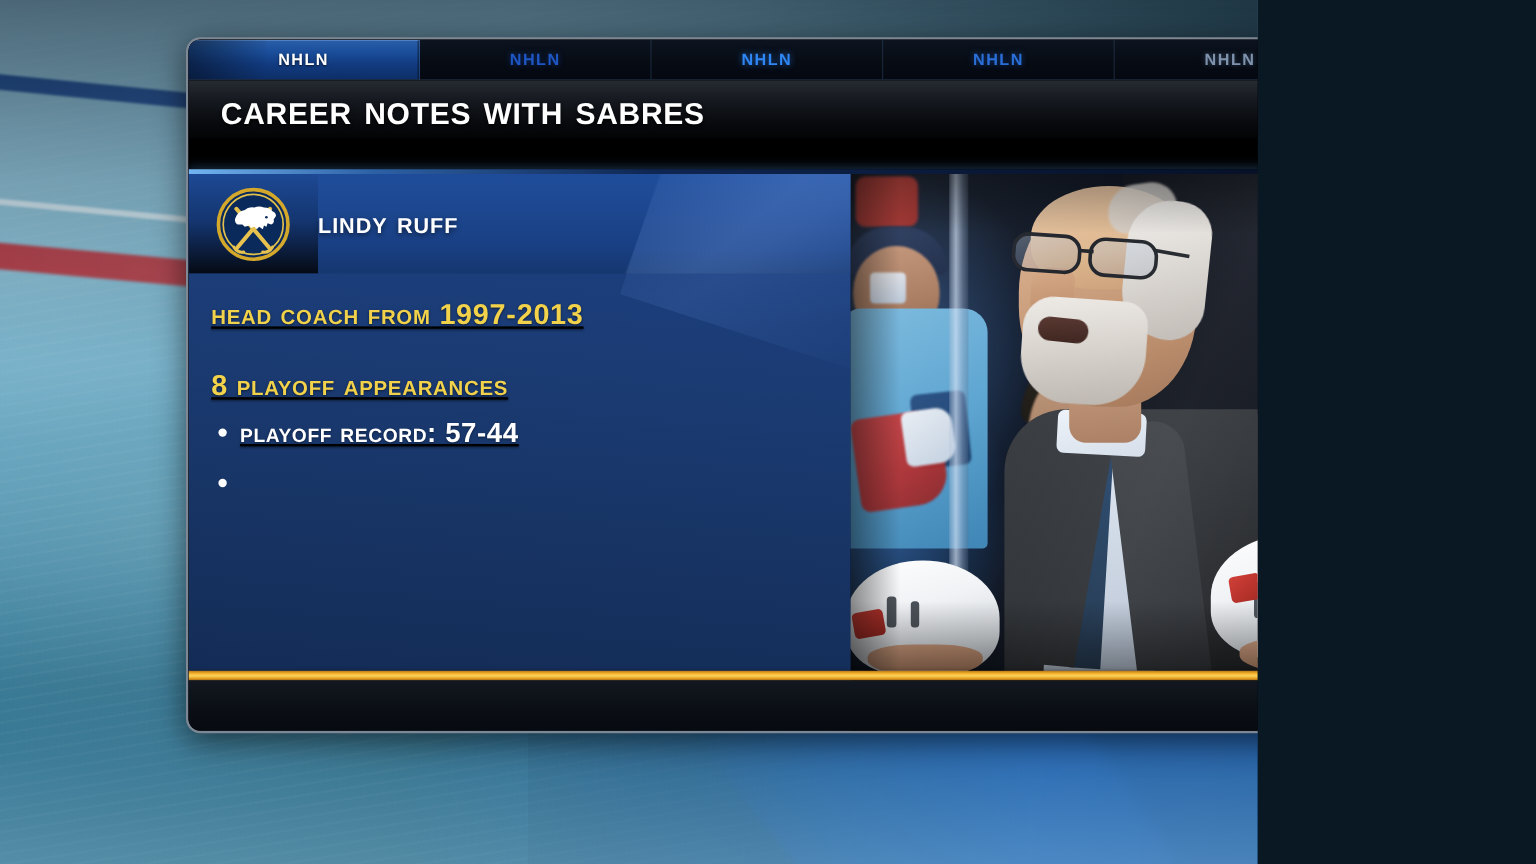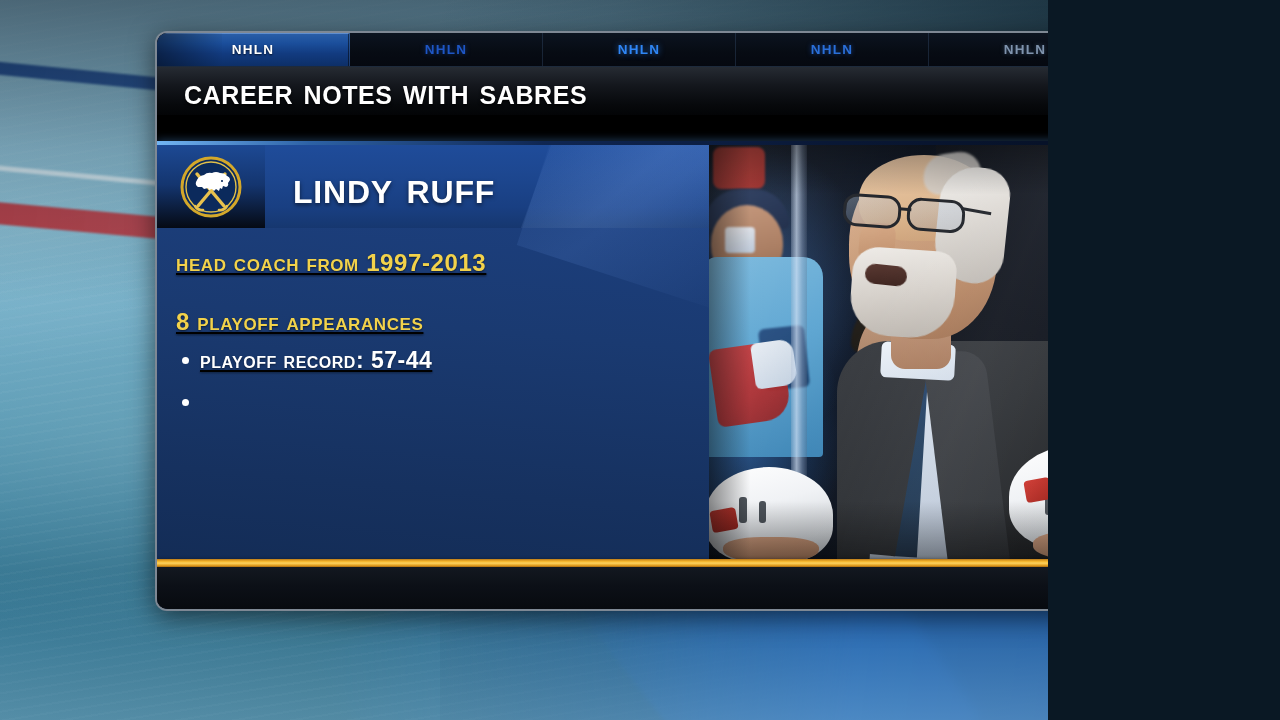--- a/index.html
+++ b/index.html
@@ -348,23 +348,23 @@
     flex: none;
     background: linear-gradient(180deg, #1d4994 0%, #14356f 48%, #050a14 100%);
     display: flex;
     align-items: center;
     justify-content: center;
     position: relative;
     z-index: 2;
   }
   .logo-box svg { display: block; }
   .coach-name {
-    margin-left: 28px;
+    margin-left: 0;
     color: #ffffff;
-    font-size: 46px;
+    font-size: 25px;
     font-weight: 700;
     font-variant: small-caps;
     text-transform: lowercase;
     letter-spacing: 0.8px;
     line-height: 1;
     text-shadow: 0 2px 4px rgba(0,0,0,.55);
     position: relative;
     z-index: 2;
     white-space: nowrap;
   }

